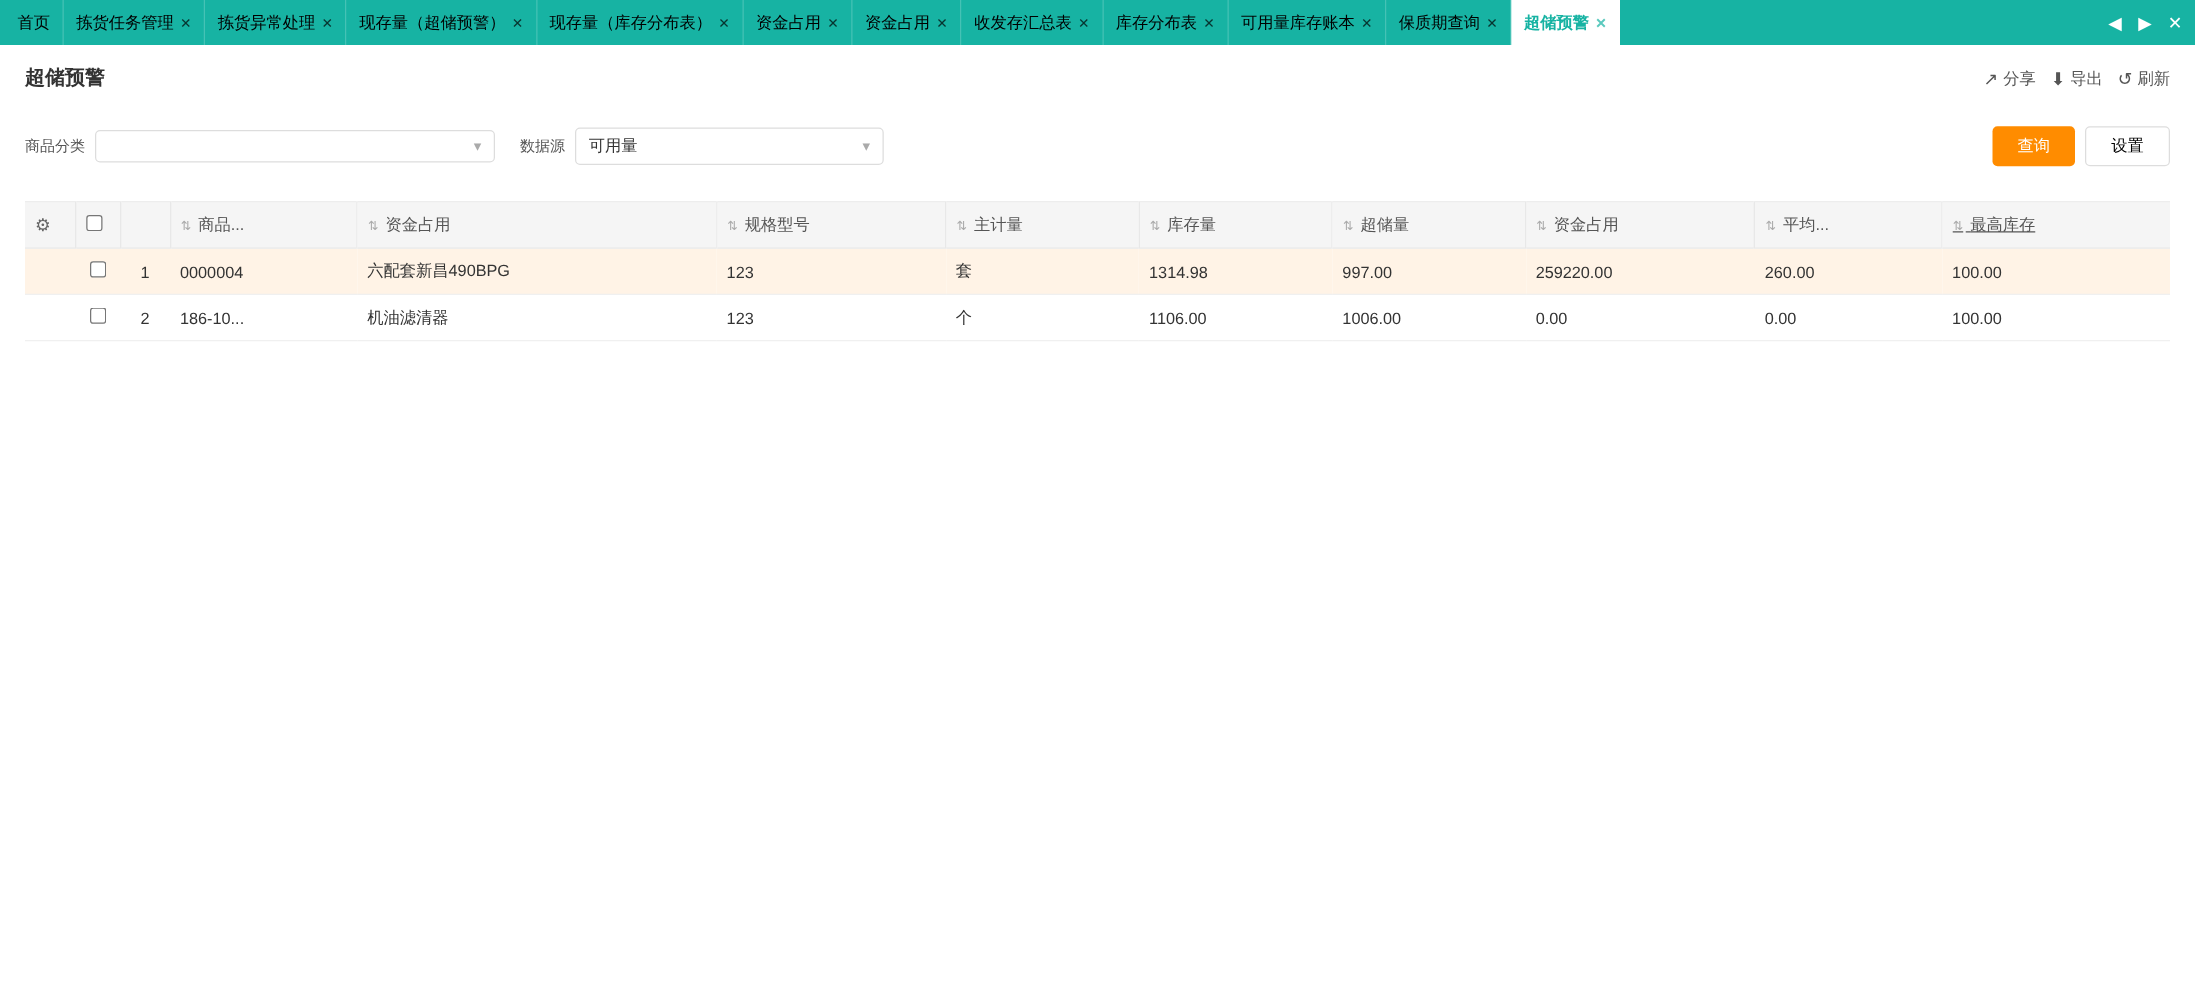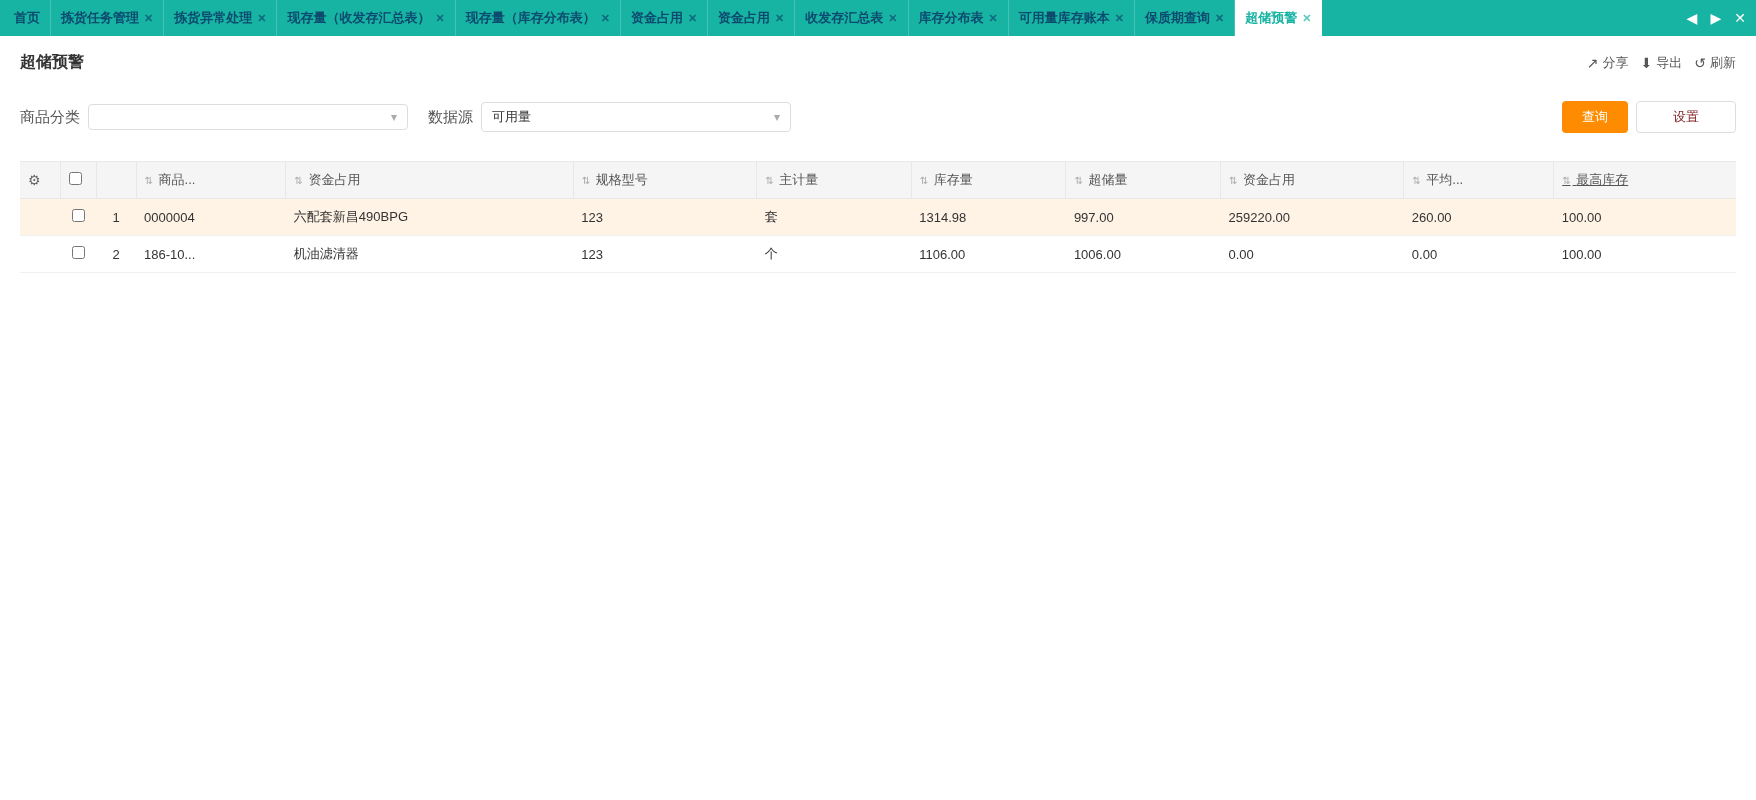--- a/index.html
+++ b/index.html
@@ -12,26 +12,25 @@
       background: #17b3a3;
       height: 36px;
       padding: 0 4px;
       overflow: hidden;
     }
     .nav-item {
       display: flex;
       align-items: center;
       padding: 0 10px;
       height: 36px;
-      color: #0c4a6e;
+      color: #000000;
       font-size: 13px;
       white-space: nowrap;
       cursor: pointer;
       border-right: 1px solid rgba(255,255,255,0.2);
-      font-weight: bold;
     }
     .nav-item.active { background: #fff; color: #17b3a3; font-weight: bold; }
     .nav-item .close-x {
       margin-left: 5px;
       font-size: 11px;
       color: inherit;
       opacity: 0.7;
     }
     .nav-item.active .close-x { color: #17b3a3; }
 
@@ -92,21 +91,21 @@
       gap: 20px;
       margin-bottom: 16px;
       padding: 12px 0;
     }
     .filter-item {
       display: flex;
       align-items: center;
       gap: 8px;
     }
     .filter-label {
-      font-size: 15px;
+      font-size: 12px;
       color: #555;
       white-space: nowrap;
     }
     .filter-select {
       display: flex;
       align-items: center;
       justify-content: space-between;
       border: 1px solid #ddd;
       border-radius: 4px;
       padding: 5px 10px;
@@ -128,24 +127,24 @@
       color: #fff;
       border: none;
       border-radius: 4px;
       padding: 6px 20px;
       font-size: 13px;
       cursor: pointer;
       margin-left: 12px;
     }
     .btn-settings {
       background: #fff;
-      color: #7f1d1d;
+      color: #000000;
       border: 1px solid #ddd;
       border-radius: 4px;
-      padding: 6px 36px;
+      padding: 6px 20px;
       font-size: 13px;
       cursor: pointer;
     }
 
     
     .data-table {
       width: 100%;
       border-collapse: collapse;
       font-size: 13px;
     }
@@ -207,21 +206,21 @@
   </div>
   <div class="nav-item">
     <span>拣货任务管理</span>
     <span class="close-x">✕</span>
   </div>
   <div class="nav-item">
     <span>拣货异常处理</span>
     <span class="close-x">✕</span>
   </div>
   <div class="nav-item">
-    <span>现存量（收发存汇总表）</span>
+    <span>现存量（超储预警）</span>
     <span class="close-x">✕</span>
   </div>
   <div class="nav-item">
     <span>现存量（库存分布表）</span>
     <span class="close-x">✕</span>
   </div>
   <div class="nav-item">
     <span>资金占用</span>
     <span class="close-x">✕</span>
   </div>
@@ -279,21 +278,21 @@
   <div class="filter-area">
     <div class="filter-item">
       <span class="filter-label">商品分类</span>
       <div class="filter-select">
         <span></span>
         <span class="arrow">▾</span>
       </div>
     </div>
     <div class="filter-item">
       <span class="filter-label">数据源</span>
-      <div class="filter-select" style="width: 310px;">
+      <div class="filter-select" style="width: 247px;">
         <span>可用量</span>
         <span class="arrow">▾</span>
       </div>
     </div>
     <div class="filter-actions">
       <button class="btn-query">查询</button>
       <button class="btn-settings">设置</button>
     </div>
   </div>
 

